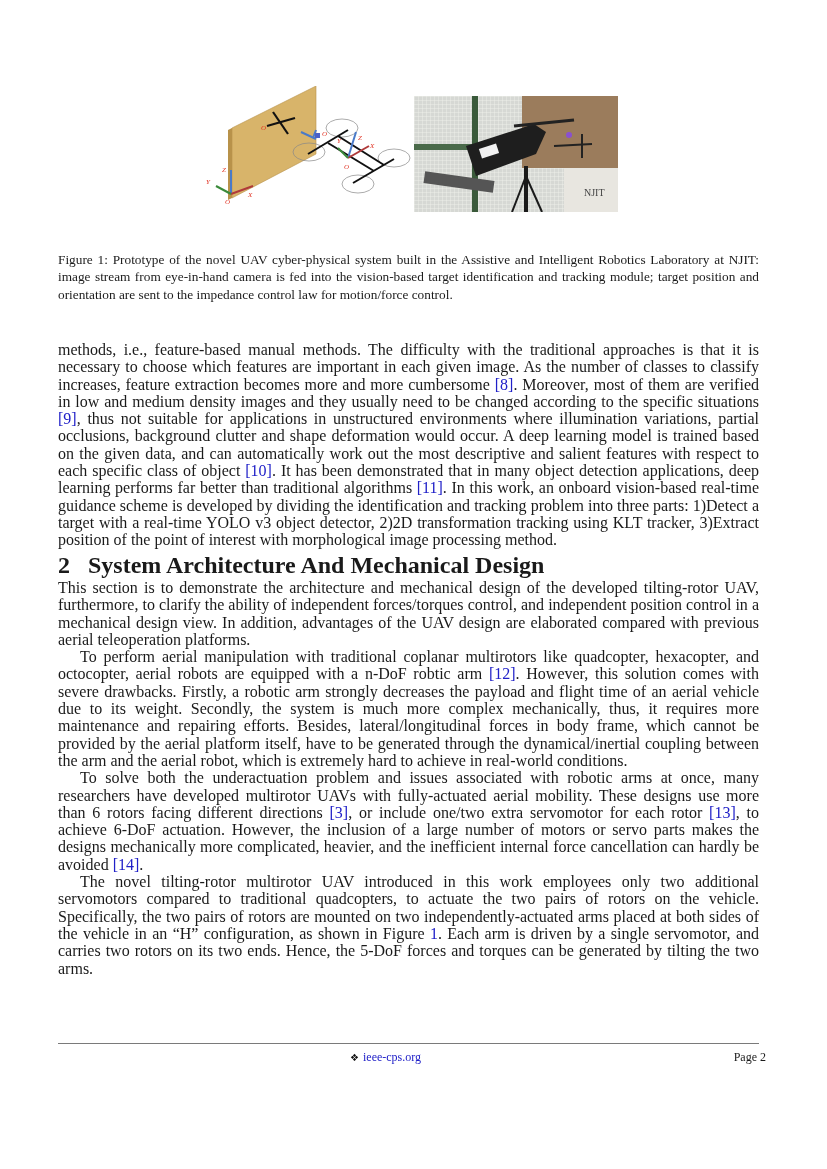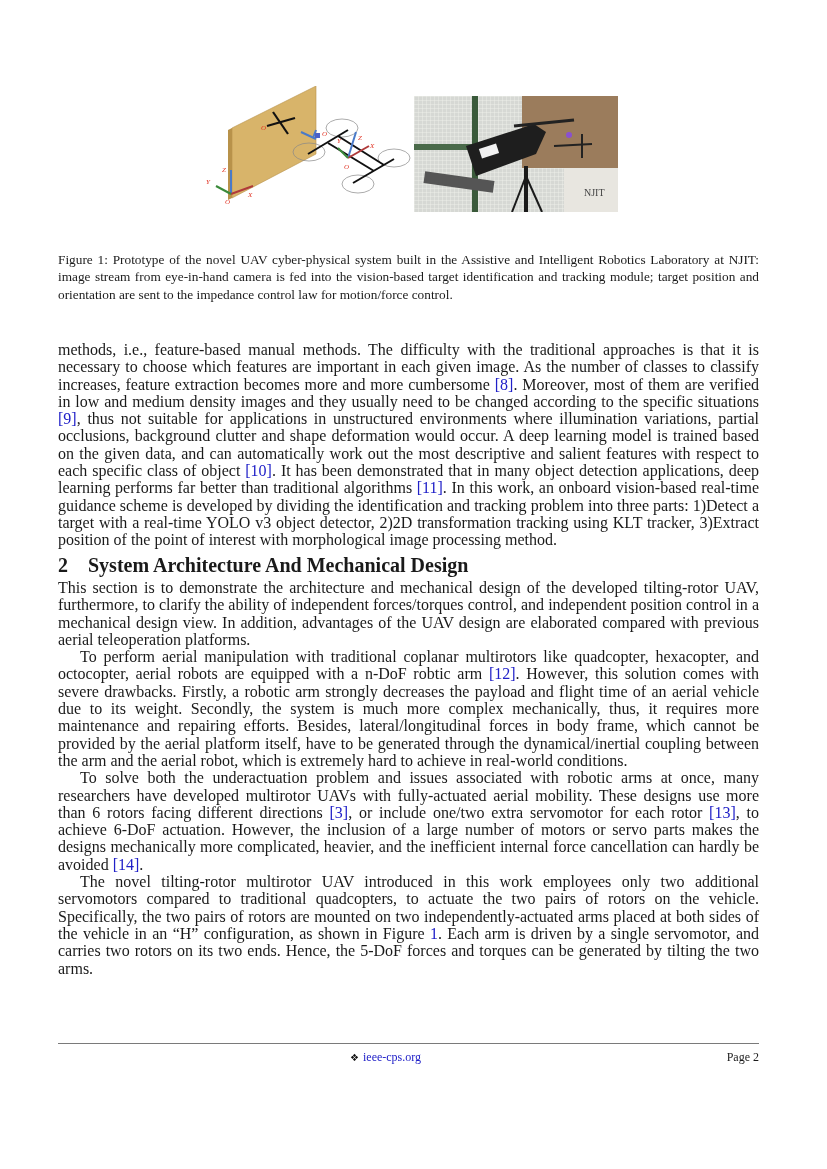--- a/index.html
+++ b/index.html
@@ -7,25 +7,25 @@
          font-family:"Liberation Serif","DejaVu Serif",serif; color:#1a1a1a; }
   .page { position:absolute; left:0; top:0; width:827px; height:1169px; }
   .figure-row { position:absolute; top:86px; left:198px; width:424px; height:120px; }
   .fig-diagram { position:absolute; left:0; top:0; width:214px; height:120px; }
   .fig-photo { position:absolute; left:216px; top:10px; width:204px; height:144px; overflow:hidden; }
   .caption { position:absolute; left:58px; top:223px; width:701px; font-size:13.3px; line-height:17.4px; text-align:justify;margin-top:28px; }
   .body-text { position:absolute; left:58px; width:701px; font-size:16px; line-height:17.3px; text-align:justify; }
   .body-text p { margin:0; }
   .body-text p.indent { text-indent:22px; }
   .cite { color:#2020c8; }
-  .section-head { position:absolute; left:58px; top:554px; font-size:20px; font-weight:bold; line-height:22px; }
+  .section-head { position:absolute; left:58px; top:554px; font-size:24px; font-weight:bold; line-height:22px; }
   .section-head .num { display:inline-block; width:30px; }
   .footer-rule { position:absolute; left:58px; top:1043px; width:701px; height:0; border-top:1px solid #7a7a7a; }
   .footer-link { position:absolute; left:350px; top:1050px; font-size:12px; color:#2020c8; }
-  .footer-page { position:absolute; right:68px; top:1050px; font-size:12px; }
+  .footer-page { position:absolute; right:61px; top:1050px; font-size:12px; }
   .footer-link .bird { color:#111; font-size:10px; margin-right:4px; }
 </style>
 </head>
 <body>
 
 <div class="page">
 
   <div class="figure-row">
 
     <svg class="fig-diagram" viewBox="0 0 214 120" width="214" height="120">

